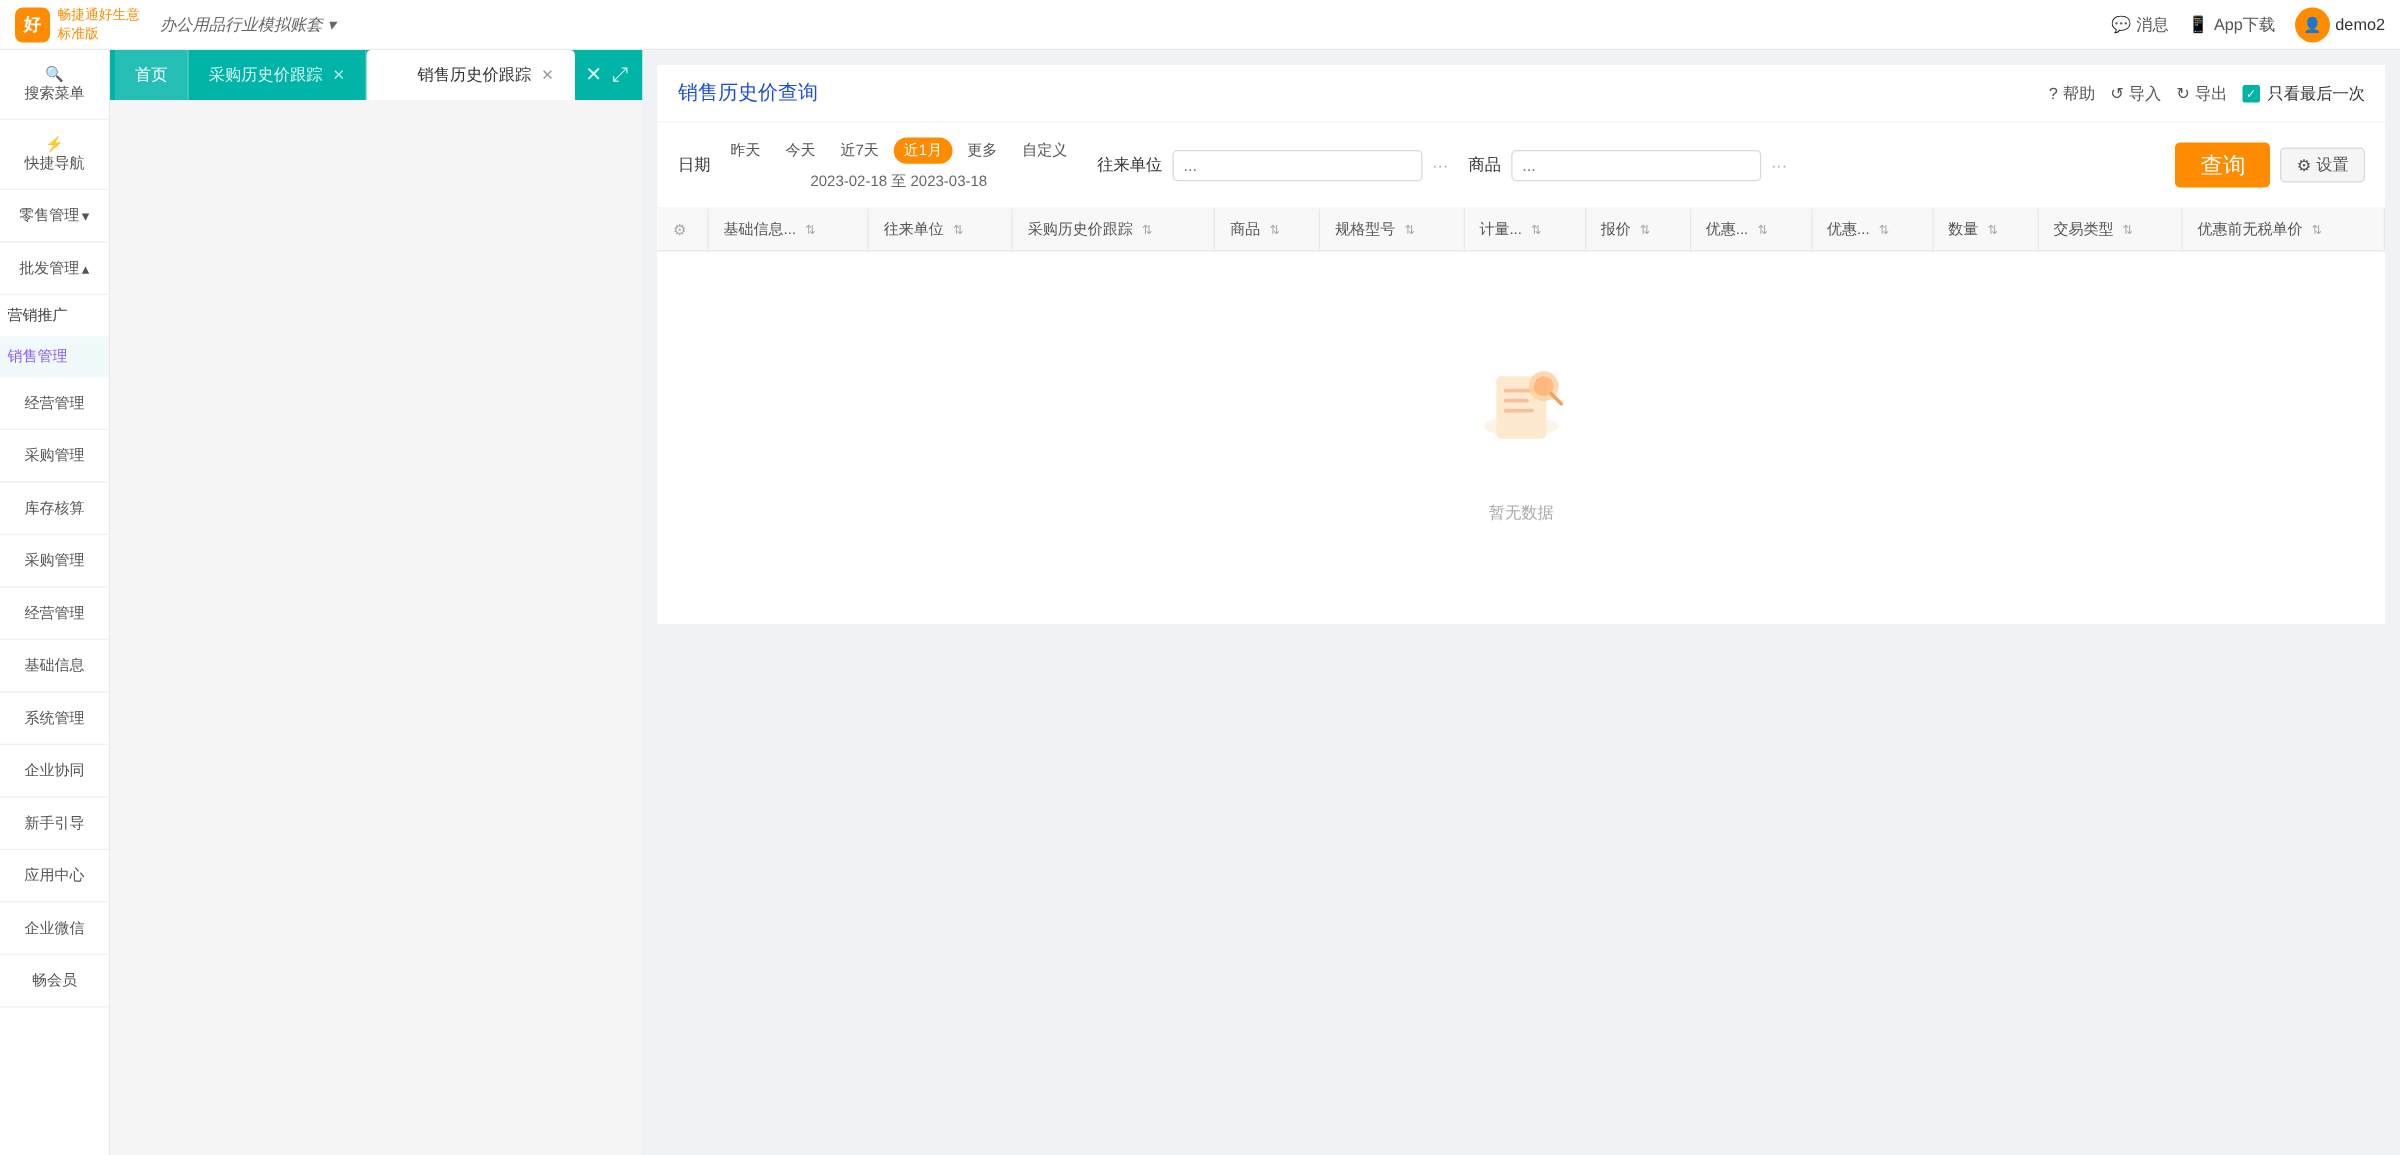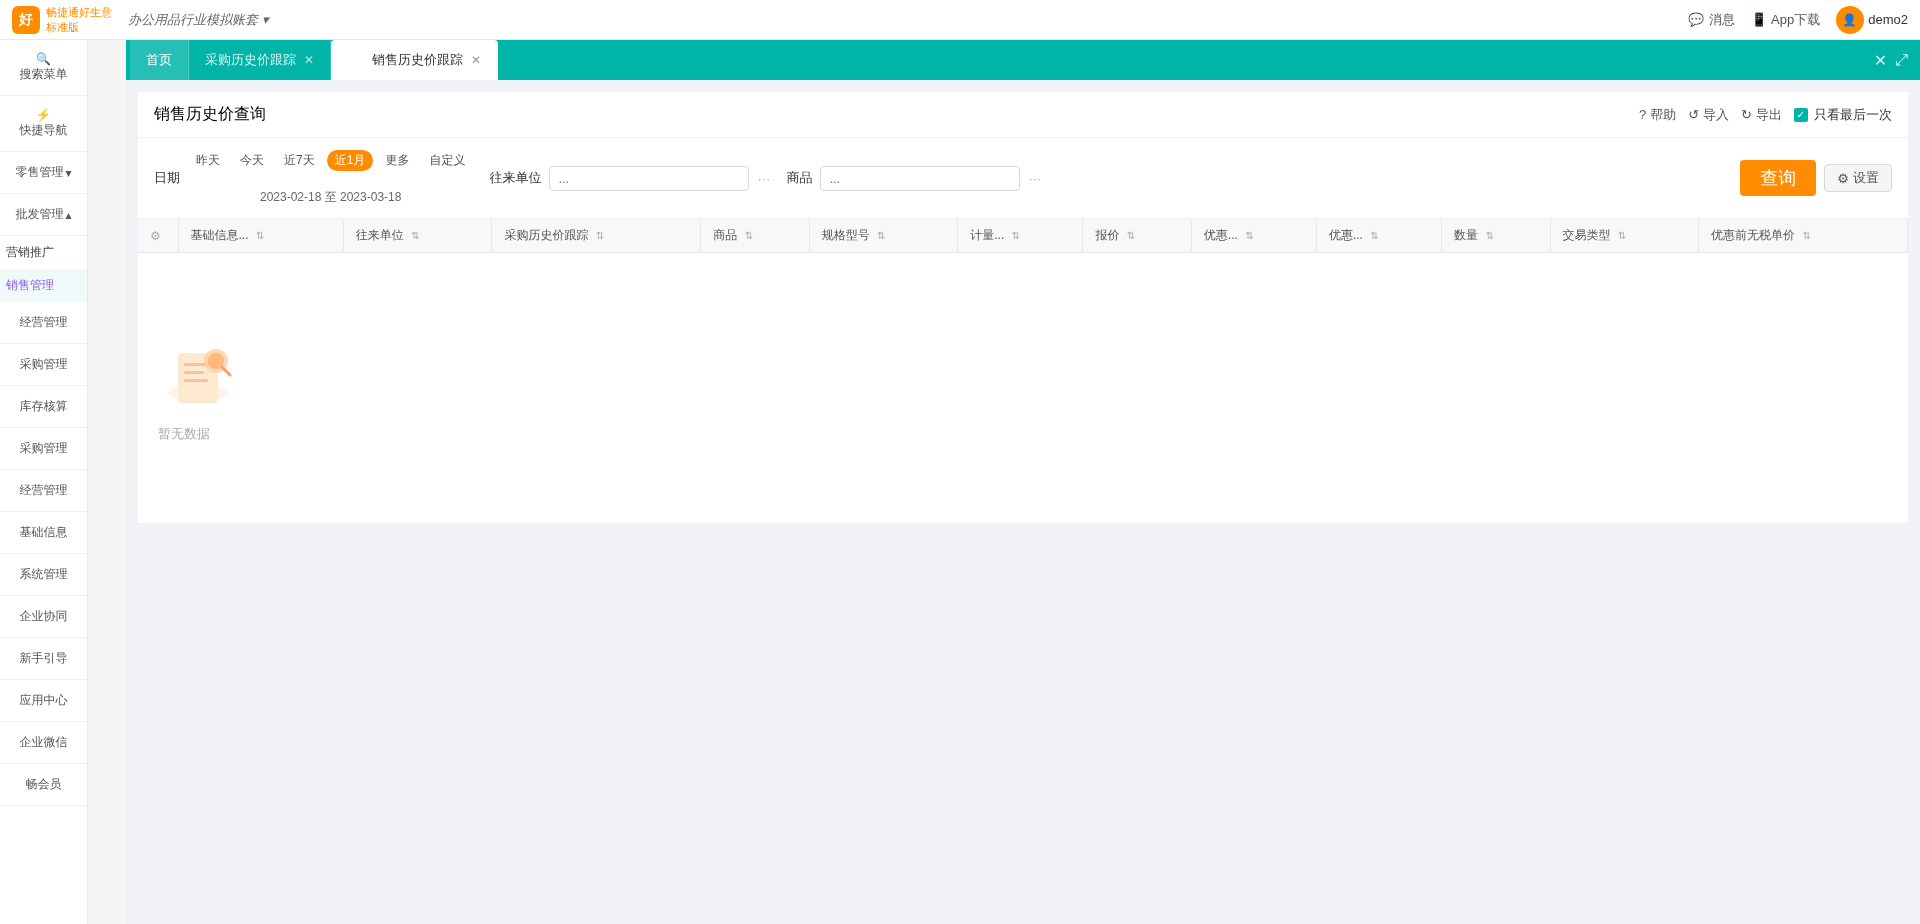--- a/index.html
+++ b/index.html
@@ -32,21 +32,21 @@
     
     .main-layout { display: flex; flex: 1; overflow: hidden; }
 
     
     .sidebar { width: 88px; background: #fff; border-right: 1px solid #e8e8e8; display: flex; flex-direction: column; overflow-y: auto; flex-shrink: 0; }
     .sidebar-item { padding: 12px 4px; text-align: center; font-size: 12px; color: #555; cursor: pointer; border-bottom: 1px solid #f0f0f0; }
     .sidebar-item.has-arrow { display: flex; align-items: center; justify-content: center; gap: 2px; }
     .sidebar-sub { font-size: 12px; color: #444; padding: 8px 6px; cursor: pointer; }
 
     
-    .content-area { flex: 1; display: flex; flex-direction: column; overflow: hidden; margin-left: 38px; }
+    .content-area { flex: 1; display: flex; flex-direction: row; overflow: hidden; }
 
     
     .tab-bar {
       height: 40px;
       background: #00b4a8;
       display: flex;
       align-items: stretch;
       flex-shrink: 0;
       padding: 0 4px;
     }
@@ -74,39 +74,39 @@
     
     .page-header {
       background: #fff;
       padding: 12px 16px;
       display: flex;
       align-items: center;
       justify-content: space-between;
       border-bottom: 1px solid #f0f0f0;
       margin-bottom: 0;
     }
-    .page-title { font-size: 16px; font-weight: 500; color: #000000; }
+    .page-title { font-size: 16px; font-weight: 500; color: #1d4ed8; }
     .page-actions { display: flex; align-items: center; gap: 12px; }
     .page-action-link { display: flex; align-items: center; gap: 4px; font-size: 13px; color: #555; cursor: pointer; }
     .checkbox-label { display: flex; align-items: center; gap: 6px; font-size: 13px; color: #333; cursor: pointer; }
     .checkbox-checked { width: 14px; height: 14px; background: #00b4a8; border-radius: 2px; display: flex; align-items: center; justify-content: center; color: white; font-size: 10px; }
 
     
     .filter-bar {
       background: #fff;
       padding: 12px 16px;
       display: flex;
       align-items: center;
       gap: 16px;
       flex-wrap: wrap;
       border-bottom: 1px solid #f0f0f0;
     }
     .filter-group { display: flex; align-items: center; gap: 8px; }
     .filter-label { font-size: 13px; color: #333; white-space: nowrap; }
-    .date-filters { display: flex; align-items: center; gap: 16px; flex-direction: column; }
+    .date-filters { display: flex; align-items: center; gap: 4px; flex-direction: column; }
     .date-btns { display: flex; align-items: center; gap: 4px; }
     .date-btn { padding: 2px 8px; font-size: 12px; color: #555; cursor: pointer; border-radius: 4px; }
     .date-btn.active { background: #ff8c00; color: white; border-radius: 12px; }
     .date-range { font-size: 12px; color: #666; margin-top: 2px; }
     .filter-input { border: 1px solid #d9d9d9; border-radius: 4px; padding: 4px 8px; font-size: 13px; width: 200px; color: #333; outline: none; }
     .filter-dots { color: #aaa; font-size: 13px; }
     .query-btn {
       background: #ff8c00;
       color: white;
       border: none;
@@ -149,21 +149,21 @@
       border-bottom: 1px solid #f0f0f0;
       border-right: 1px solid #f0f0f0;
       padding: 8px 12px;
       font-size: 13px;
       color: #333;
     }
     .gear-col { width: 40px; text-align: center; }
     .gear-icon { color: #aaa; cursor: pointer; }
 
     
-    .empty-state { display: flex; flex-direction: column; align-items: flex-start; justify-content: center; padding: 80px 20px; }
+    .empty-state { display: flex; flex-direction: column; align-items: center; justify-content: center; padding: 80px 20px; gap: 28px; }
     .empty-icon { width: 80px; height: 80px; position: relative; }
     .empty-text { color: #aaa; font-size: 13px; margin-top: 12px; }
 
     
     .inner-content { background: #fff; }
 
     
     ::-webkit-scrollbar { width: 6px; height: 6px; }
     ::-webkit-scrollbar-track { background: #f5f5f5; }
     ::-webkit-scrollbar-thumb { background: #ccc; border-radius: 3px; }

